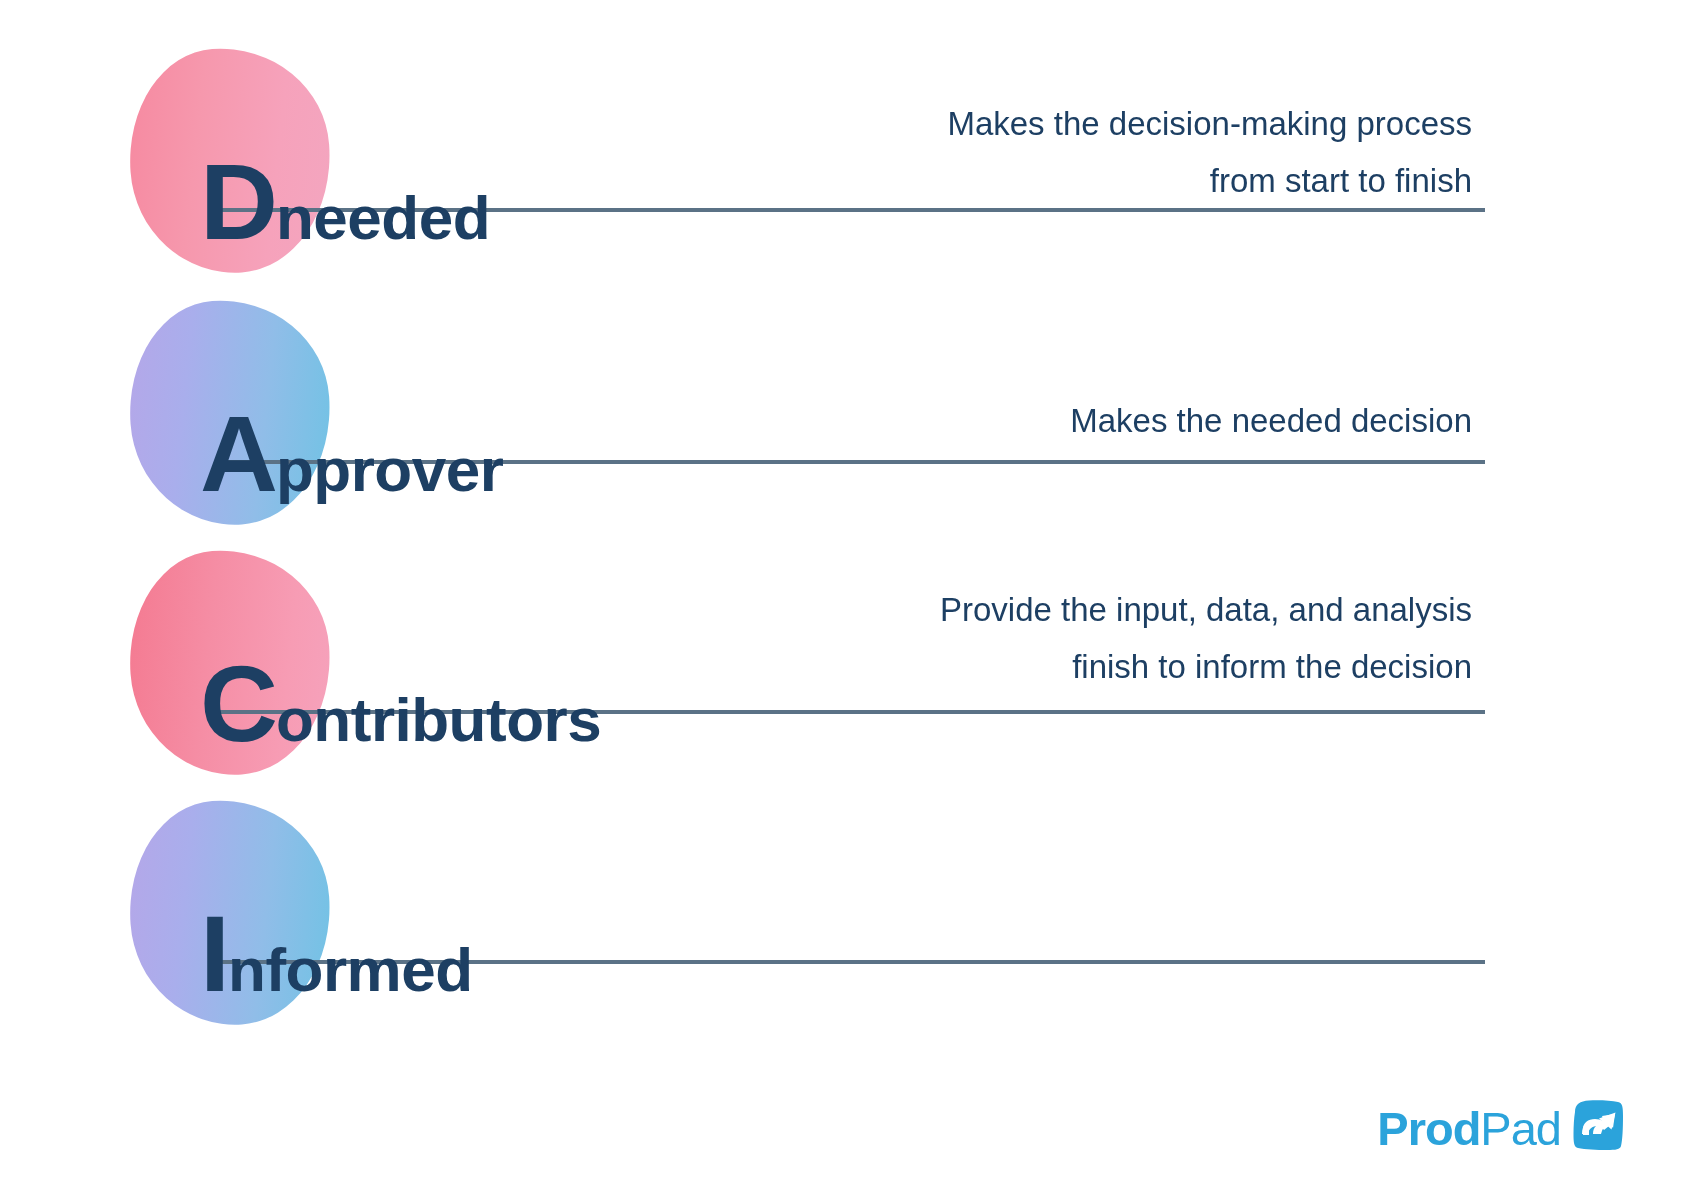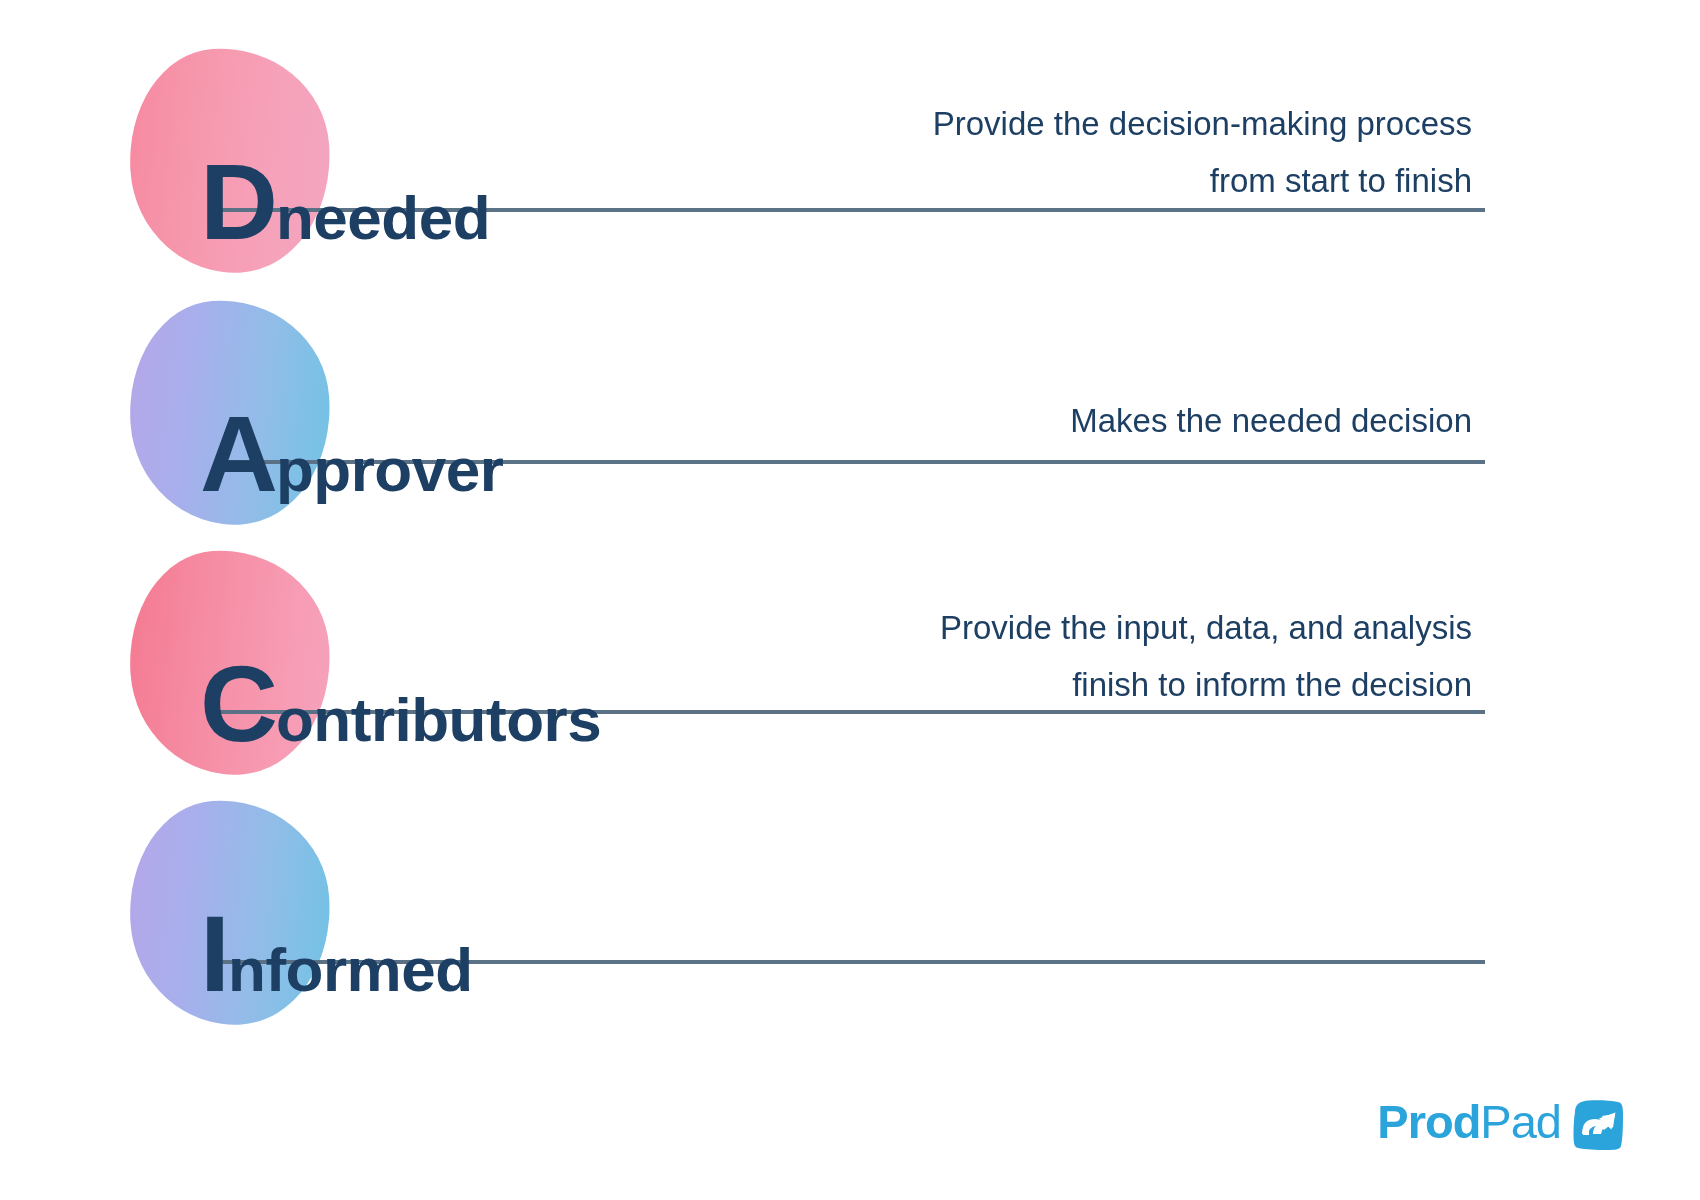--- a/index.html
+++ b/index.html
@@ -107,33 +107,33 @@
   .row-0 .label       { bottom: 48px; }
   .row-0 .rule        { top: 170px; }
   .row-0 .desc        { top: 58px; }
 
   .row-1 .label       { bottom: 48px; }
   .row-1 .rule        { top: 170px; }
   .row-1 .desc        { top: 103px; }
 
   .row-2 .label       { bottom: 48px; }
   .row-2 .rule        { top: 170px; }
-  .row-2 .desc        { top: 60px; margin-left: 33px; }
+  .row-2 .desc        { top: 42px; margin-left: 33px; }
 
   .row-3 .label       { bottom: 48px; }
   .row-3 .rule        { top: 170px; }
   .row-3 .desc        { top: 103px; }
 
   
   #logo {
     position: absolute;
     right: 75px;
     bottom: 48px;
     display: flex;
-    align-items: flex-start;
+    align-items: flex-end;
     gap: 10px;
   }
   .logo-text {
     font-size: 47px;
     line-height: 1;
     color: #2ba3db;
     letter-spacing: -1px;
   }
   .logo-prod { font-weight: 700; }
   .logo-pad  { font-weight: 400; }
@@ -147,21 +147,21 @@
   <div class="row row-0">
     <div class="blob-wrap">
       <div class="blob pink"></div>
     </div>
     <div class="rule"></div>
     <div class="label">
       <span class="big-letter">D</span>
         <span class="rest-word">needed</span>
     </div>
     <div class="desc">
-      <div>Provide the decision-making process</div>
+      <div>Makes the decision-making process</div>
       <div>from start to finish</div>
     </div>
   </div>
 
   <div class="row row-1">
     <div class="blob-wrap">
       <div class="blob blue"></div>
     </div>
     <div class="rule"></div>
     <div class="label">

